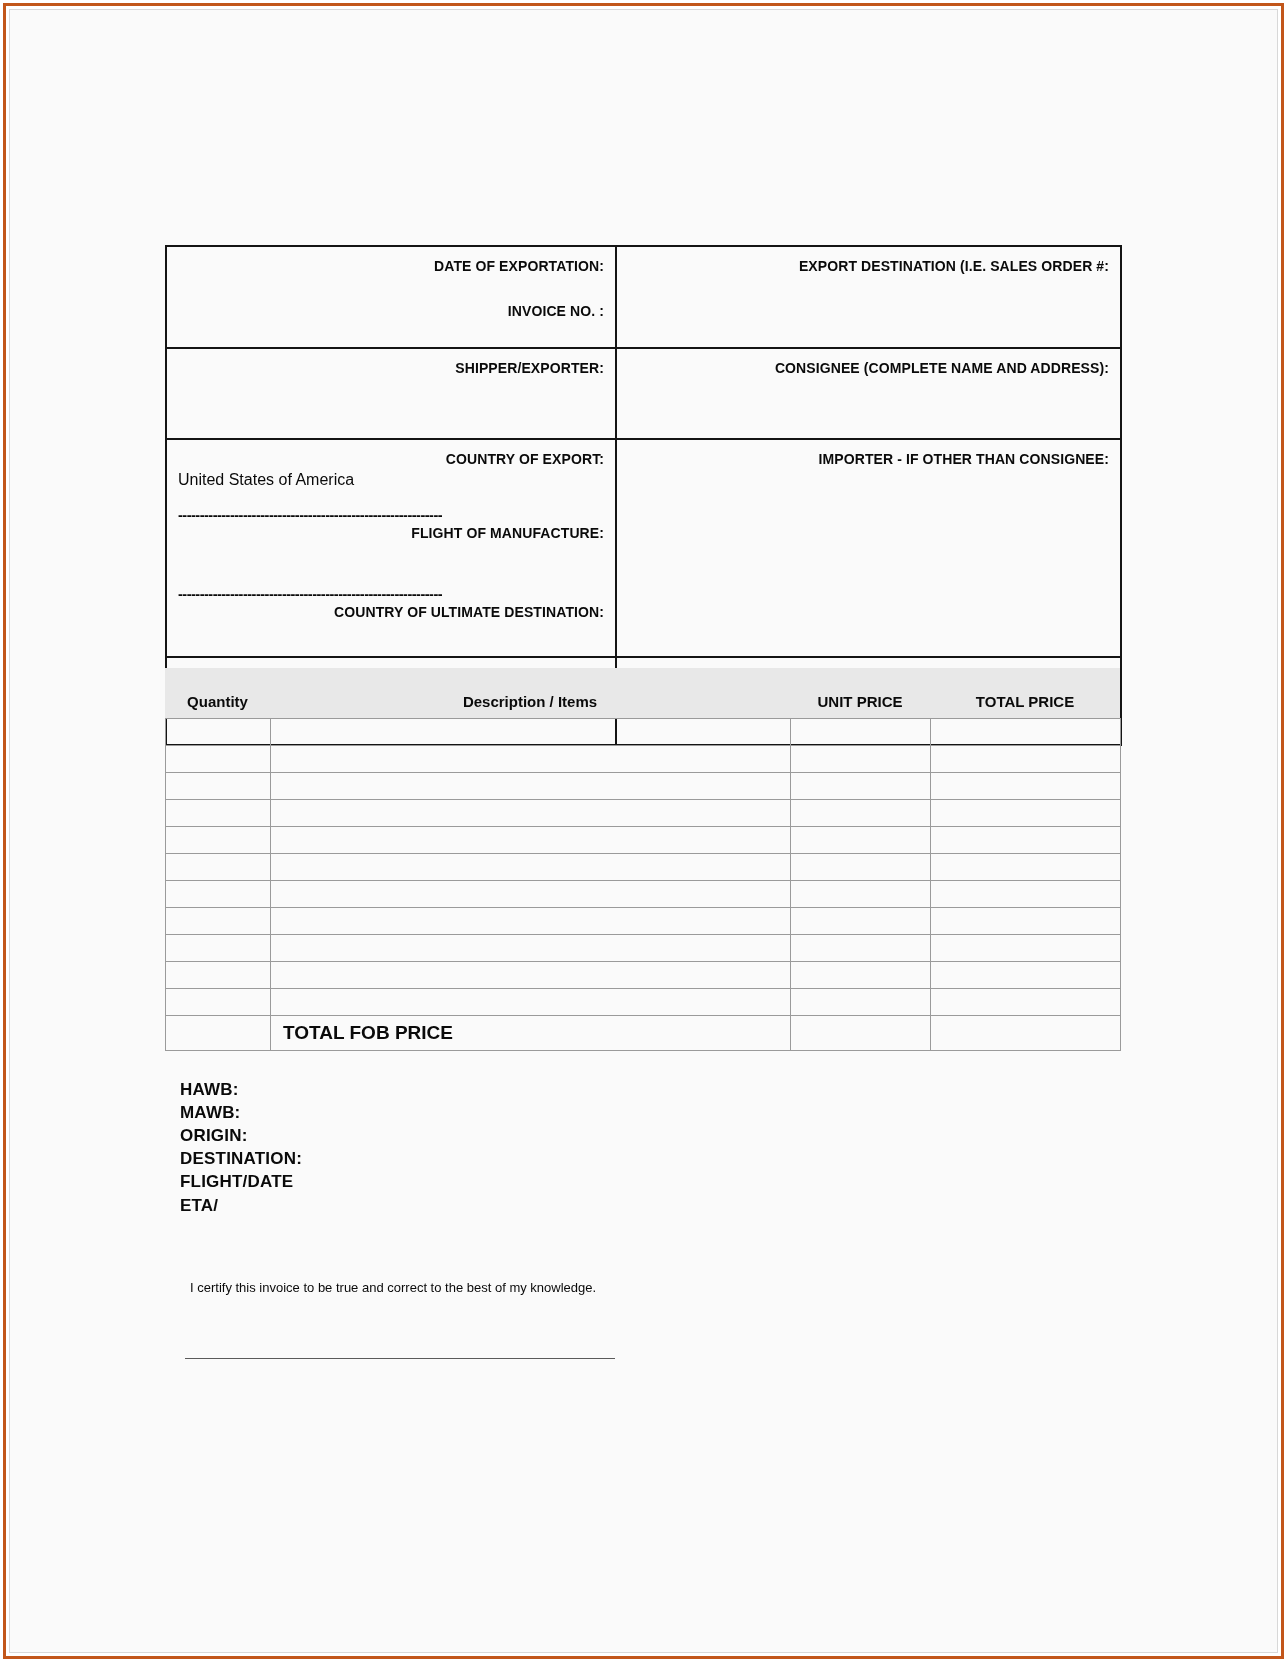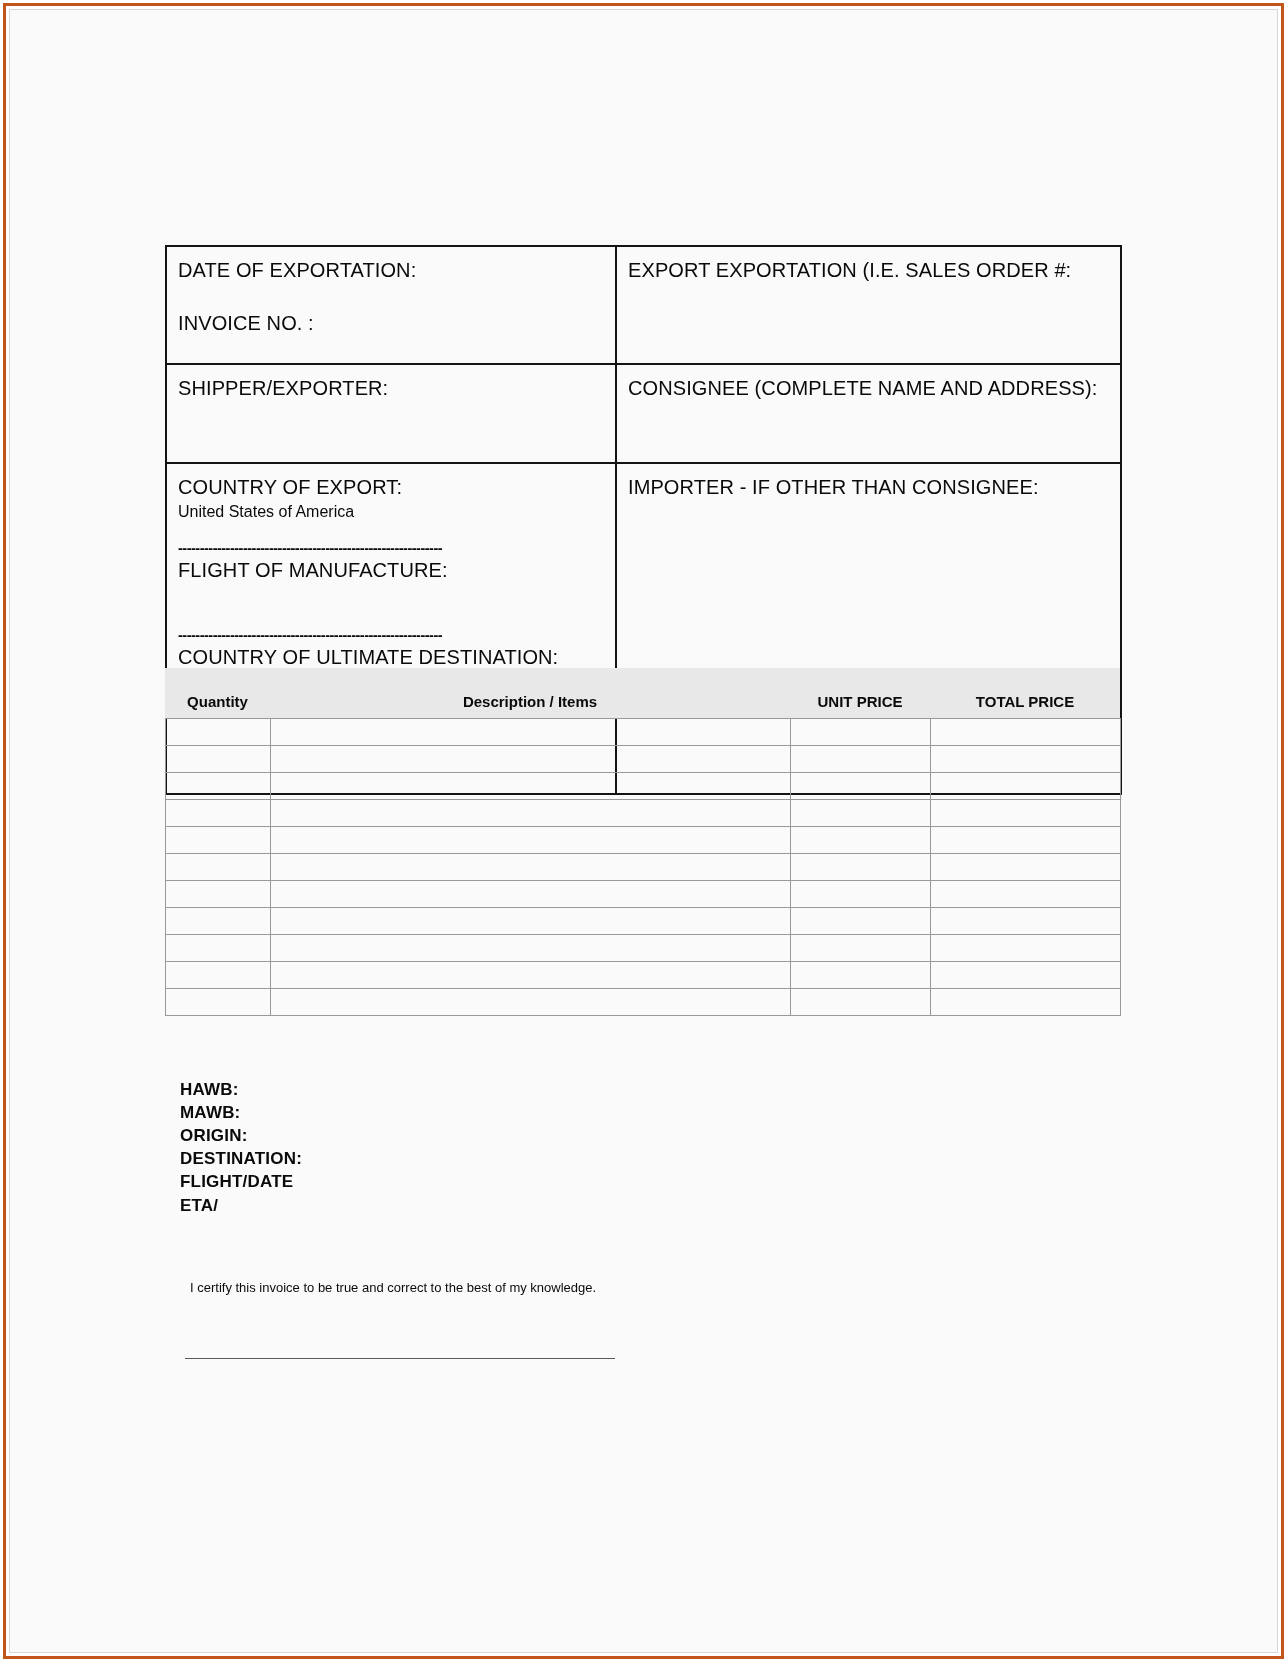--- a/index.html
+++ b/index.html
@@ -76,24 +76,25 @@
     border-collapse: collapse;
     table-layout: fixed;
   }
   .form-table td {
     border: 2.5px solid #141414;
     vertical-align: top;
     padding: 10px 11px 8px 11px;
     color: #0a0a0a;
   }
   .lbl {
-    font-size: 20px;
-    font-weight: normal;
+    font-size: 14px;
+    font-weight: bold;
     line-height: 1.35;
     letter-spacing: 0.1px;
+    text-align: right;
   }
   .val {
     font-size: 16px;
     font-weight: normal;
     line-height: 1.35;
   }
   .gap-sm { height: 18px; }
   .gap-md { height: 26px; }
   .gap-lg { height: 34px; }
 
@@ -214,21 +215,21 @@
       </colgroup>
       <tbody>
         <tr>
           <td>
             <div class="lbl">DATE OF EXPORTATION:</div>
             <div class="gap-md"></div>
             <div class="lbl">INVOICE NO. :</div>
             <div class="gap-sm"></div>
           </td>
           <td>
-            <div class="lbl">EXPORT EXPORTATION (I.E. SALES ORDER #:</div>
+            <div class="lbl">EXPORT DESTINATION (I.E. SALES ORDER #:</div>
             <div class="gap-lg"></div>
             <div class="gap-md"></div>
           </td>
         </tr>
 
         <tr>
           <td>
             <div class="lbl">SHIPPER/EXPORTER:</div>
             <div class="gap-lg"></div>
             <div class="gap-sm"></div>
@@ -353,20 +354,26 @@
               <td></td>
               <td></td>
               <td></td>
             </tr>
             <tr>
               <td></td>
               <td></td>
               <td></td>
               <td></td>
             </tr>
+            <tr class="total-row">
+              <td></td>
+              <td class="fob-label">TOTAL FOB PRICE</td>
+              <td></td>
+              <td></td>
+            </tr>
           </tbody>
       </table>
     </div>
 
     <div class="ship-block">
       <div>HAWB:</div>
       <div>MAWB:</div>
       <div>ORIGIN:</div>
       <div>DESTINATION:</div>
       <div>FLIGHT/DATE</div>

